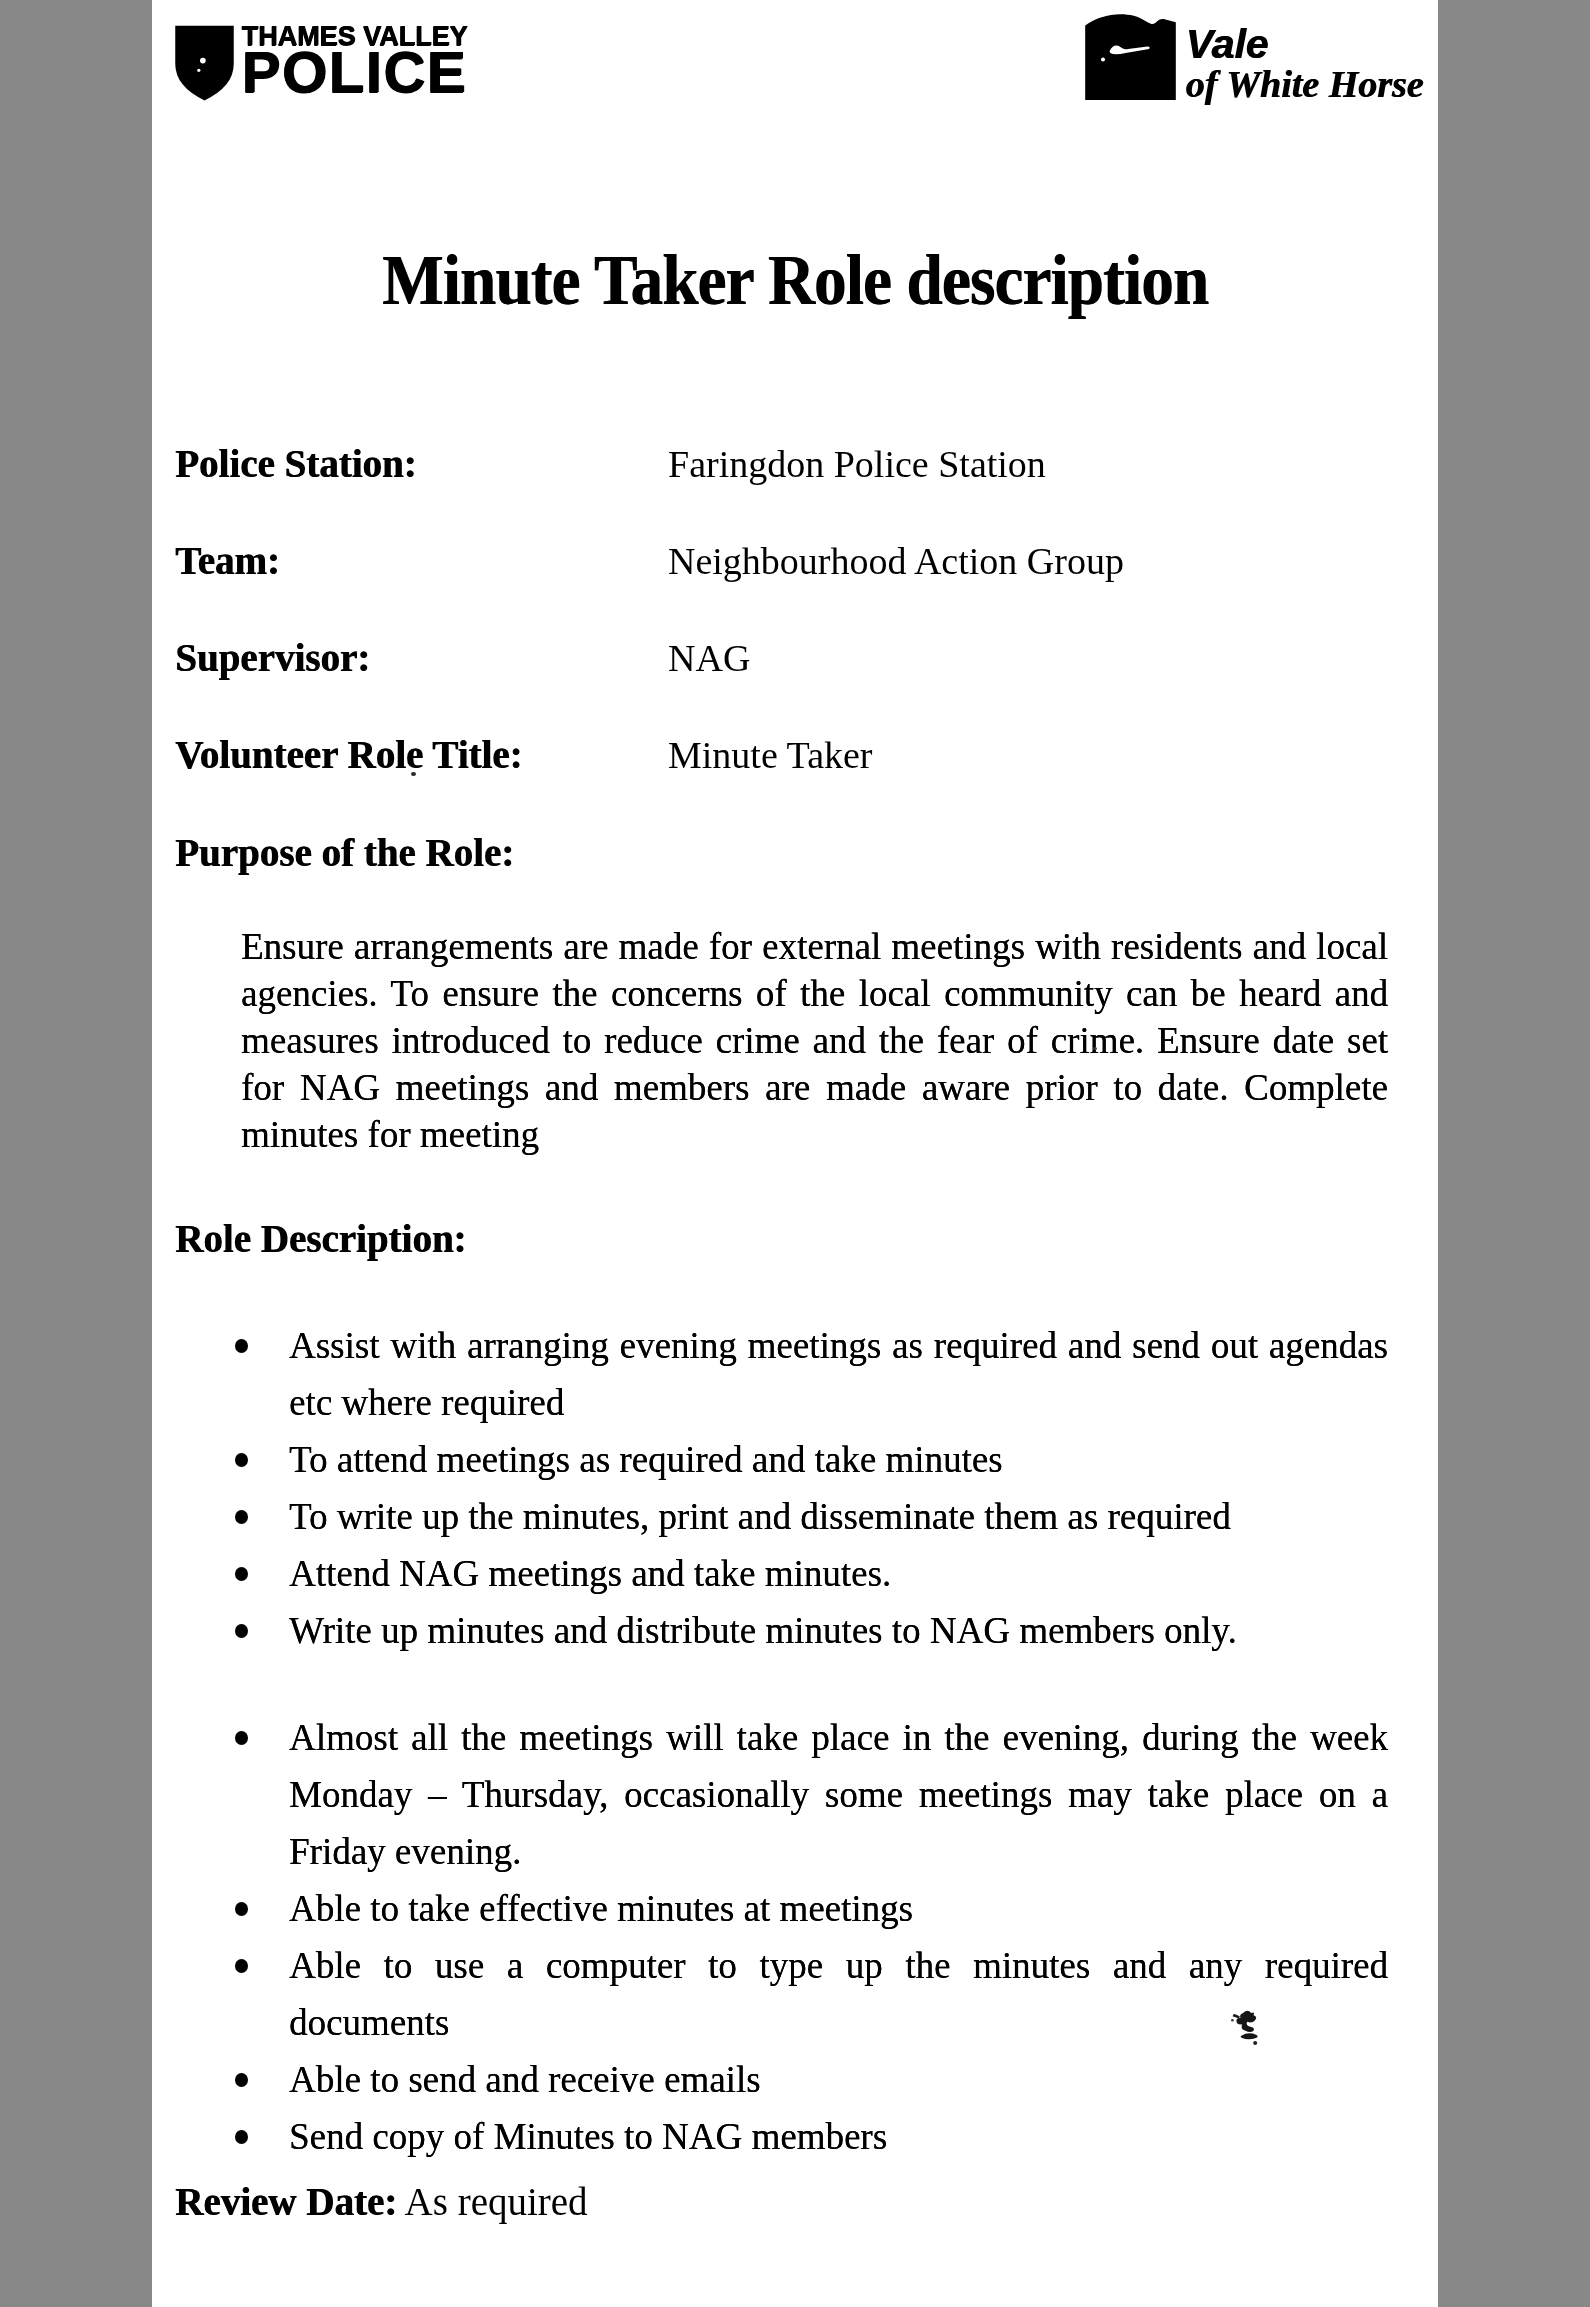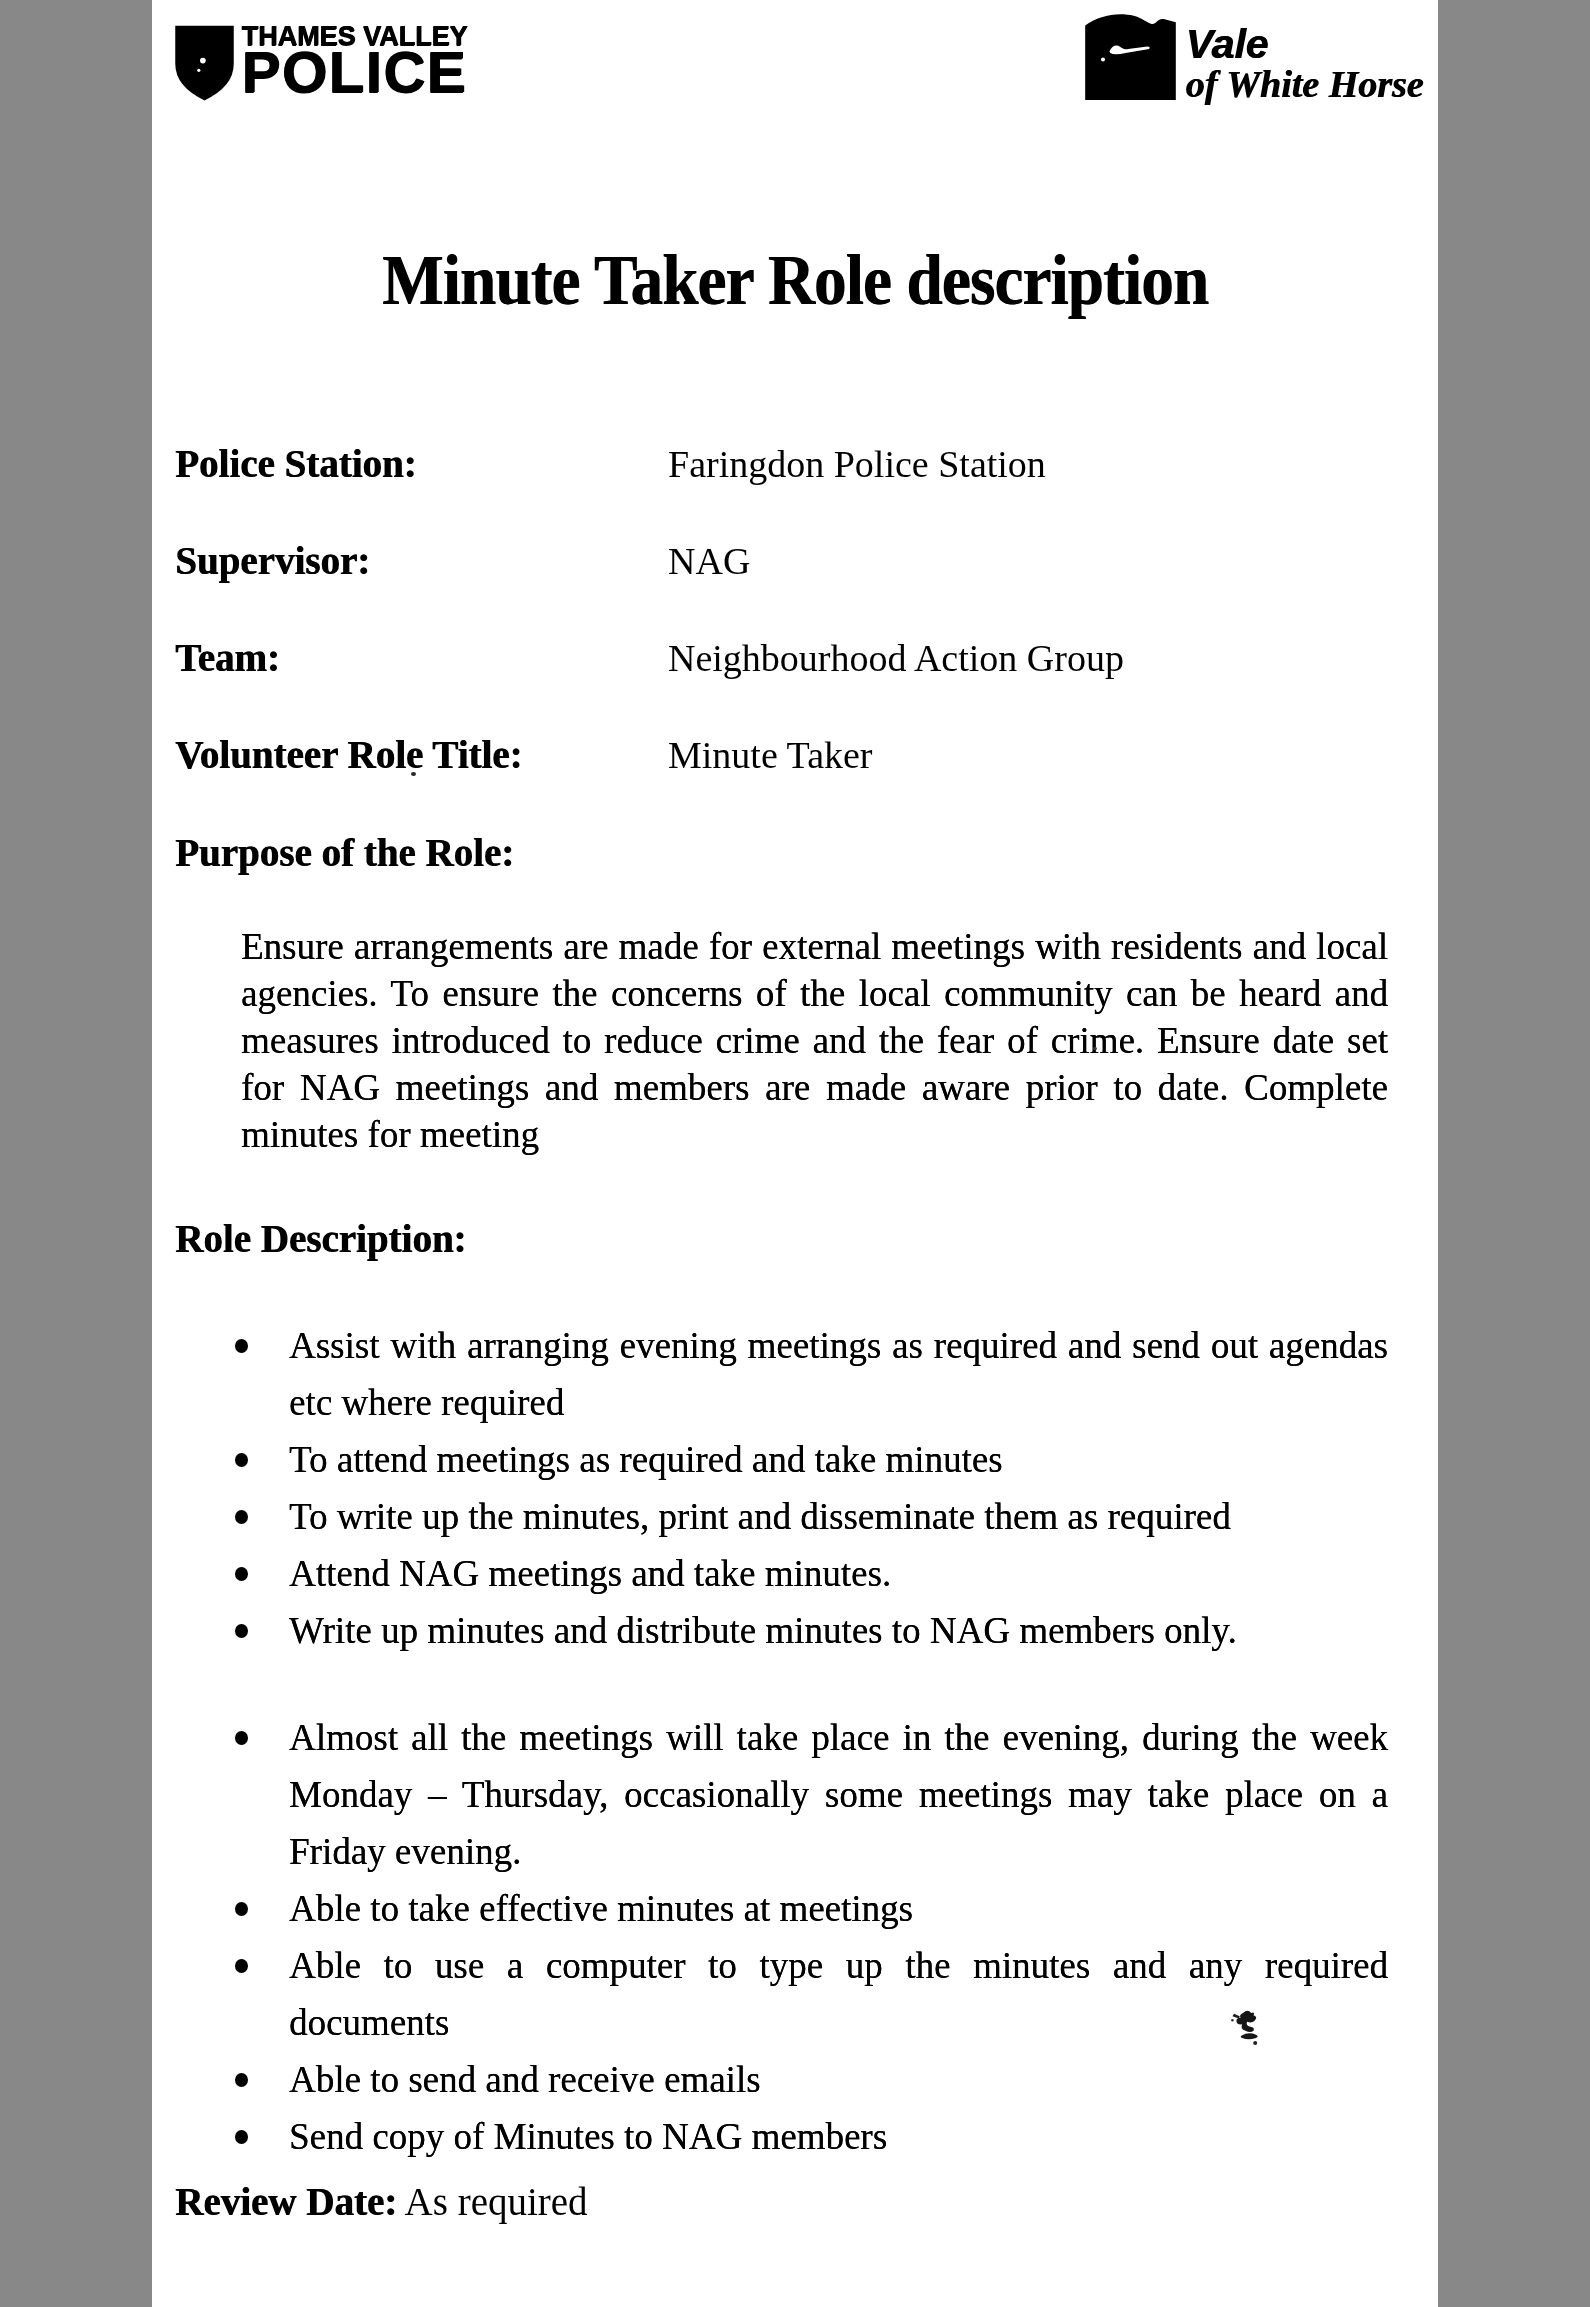--- a/index.html
+++ b/index.html
@@ -112,26 +112,26 @@
   </div>
 
   <h1 class="title">Minute Taker Role description</h1>
 
   <section class="fields">
     <div class="frow">
       <span class="flabel">Police Station:</span>
       <span class="fvalue">Faringdon Police Station</span>
     </div>
     <div class="frow">
+      <span class="flabel">Team:</span>
+      <span class="fvalue">Neighbourhood Action Group</span>
+    </div>
+    <div class="frow">
       <span class="flabel">Supervisor:</span>
       <span class="fvalue">NAG</span>
-    </div>
-    <div class="frow">
-      <span class="flabel">Team:</span>
-      <span class="fvalue">Neighbourhood Action Group</span>
     </div>
     <div class="frow">
       <span class="flabel">Volunteer Role Title:</span>
       <span class="fvalue">Minute Taker</span>
     </div>
   </section>
 
   <h2 class="sec h-purpose">Purpose of the Role:</h2>
   <p class="purpose-body">Ensure arrangements are made for external meetings with residents and local agencies. To ensure the concerns of the local community can be heard and measures introduced to reduce crime and the fear of crime. Ensure date set for NAG meetings and members are made aware prior to date. Complete minutes for meeting</p>
 

